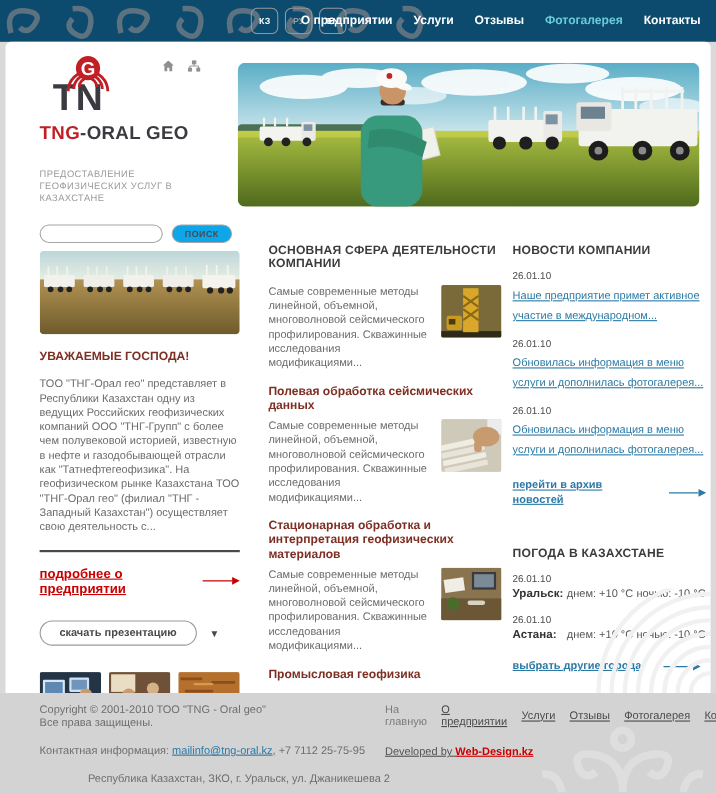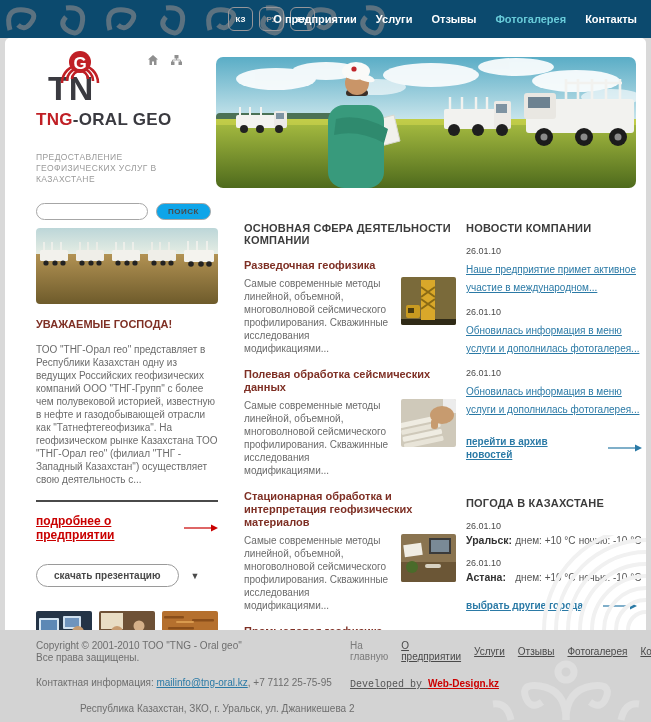--- a/index.html
+++ b/index.html
@@ -86,21 +86,21 @@
   
   .footer { height:92px; background:#d3d3d3; position:relative; font-size:10px; color:#6e6e6e; overflow:hidden; }
   .f-left { position:absolute; left:36px; top:10px; line-height:12px; }
   .f-contact { margin-top:13px; }
   .f-address { margin-top:14px;padding-left:44px; }
   .f-right { position:absolute; left:350px; top:10px; }
   .f-nav { display:flex; gap:13px; align-items:center; }
   .f-nav a { color:#4a4a4a; text-decoration:underline; cursor:pointer; }
   .f-home { color:#7a7a7a; }
   .f-dev { margin-top:16px; }
-  .f-dev .lbl { color:#555; text-decoration:underline;font-family:Liberation Mono, monospace; }
+  .f-dev .lbl { color:#555; text-decoration:underline; }
   .f-dev a { color:#cc0000; text-decoration:underline; font-weight:bold; cursor:pointer; }
   .email-link { color:#2b7aa6; text-decoration:underline; cursor:pointer; }
   .f-ornament { position:absolute; right:10px; bottom:0; }
 </style>
 </head>
 <body>
 
 <div class="page">
 
   <div class="header">
@@ -357,21 +357,20 @@
             </svg>
         </div>
       </div>
 
     </div>
 
     <div class="col col-center">
       <div class="sec-heading">ОСНОВНАЯ СФЕРА ДЕЯТЕЛЬНОСТИ КОМПАНИИ</div>
 
       <div class="svc-item">
-        <div class="item-title">Разведочная геофизика</div>
         <div class="svc-row">
           <p class="body-text">Самые современные методы линейной, объемной, многоволновой сейсмического профилирования. Скважинные иссле­дования модификациями...</p>
           <div class="svc-img">
             <svg width="55" height="48" viewBox="0 0 55 48">
                 <rect width="55" height="48" fill="#7a6a3a"></rect>
                 <rect x="0" y="42" width="55" height="6" fill="#2f2a16"></rect>
                 <rect x="20" y="3" width="14" height="40" fill="#d9a82a"></rect>
                 <path d="M20 10 L34 20 M34 10 L20 20 M20 22 L34 32 M34 22 L20 32" stroke="#8a6a14" stroke-width="2"></path>
                 <rect x="5" y="28" width="14" height="13" rx="2" fill="#c89a20"></rect>
                 <rect x="7" y="31" width="6" height="5" fill="#4a3c10"></rect>

